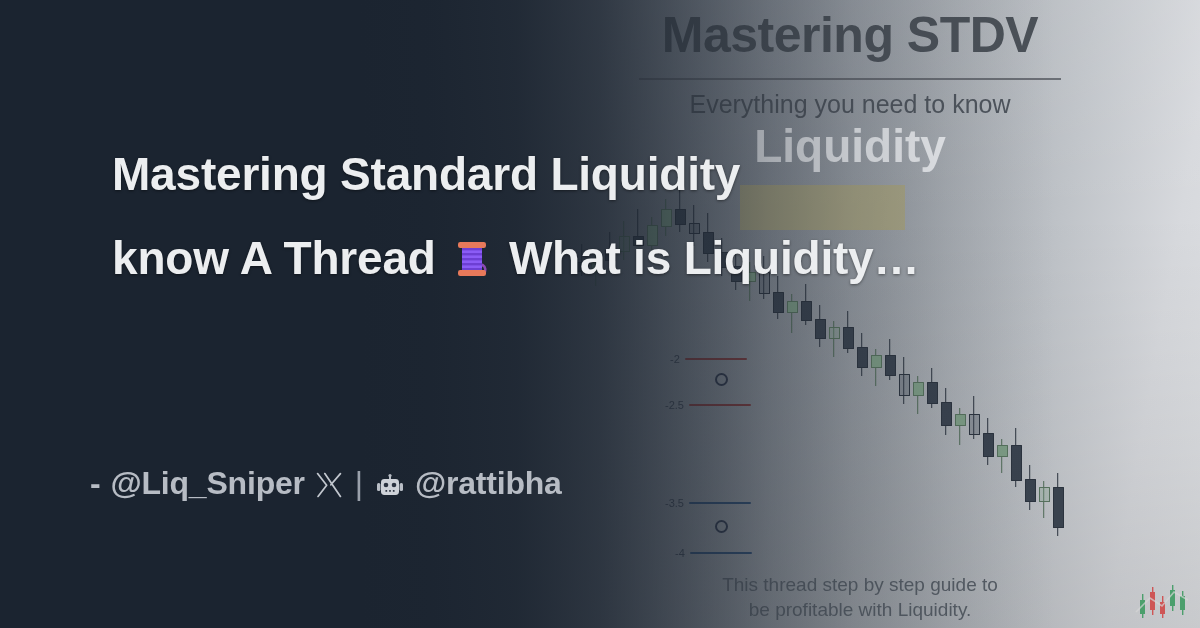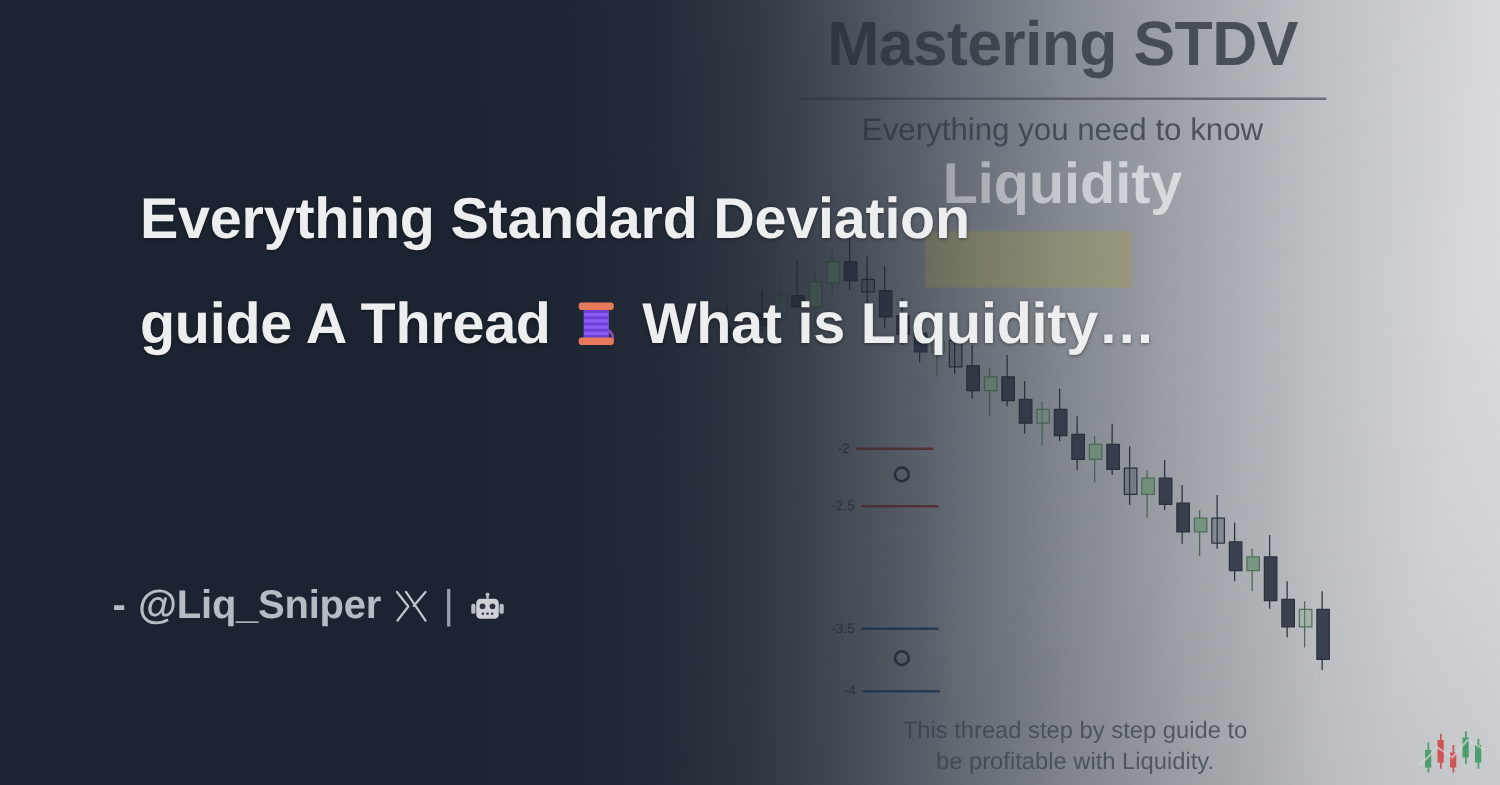--- a/index.html
+++ b/index.html
@@ -418,23 +418,23 @@
       <rect x="48" y="9" width="1.4" height="24" fill="#3f9b63"></rect>
       <path d="M2 30 L16 16 L28 24 L40 10 L54 18" stroke="#d8d8d8" stroke-width="1.6" fill="none" opacity=".7"></path>
     </svg>
   </div>
 
   <div class="scrim"></div>
 
   <div class="fg">
 
     <div class="tweet-text">
-      <div>Everything Standard Deviation</div>
+      <div>Mastering Standard Liquidity</div>
       <div>
-        <span>guide A Thread</span>
+        <span>know A Thread</span>
         <span class="emoji-thread">
           <svg viewBox="0 0 44 44" width="44" height="44">
             <path d="M30 27c4 1 6 4 5 8" stroke="#8b4ab5" stroke-width="2.4" fill="none" stroke-linecap="round"></path>
             <rect x="12" y="9" width="20" height="26" fill="#8b5cf6"></rect>
             <g fill="#6d3fd4">
               <rect x="12" y="11" width="20" height="2.4"></rect>
               <rect x="12" y="16" width="20" height="2.4"></rect>
               <rect x="12" y="21" width="20" height="2.4"></rect>
               <rect x="12" y="26" width="20" height="2.4"></rect>
               <rect x="12" y="31" width="20" height="2.4"></rect>
@@ -465,16 +465,17 @@
           <rect x="6" y="5" width="18" height="16" rx="3.4" fill="#ced2d8"></rect>
           <circle cx="11" cy="11" r="2.3" fill="#2b3340"></circle>
           <circle cx="19" cy="11" r="2.3" fill="#2b3340"></circle>
           <g fill="#2b3340">
             <rect x="10.4" y="16" width="1.8" height="1.8" rx=".5"></rect>
             <rect x="14.1" y="16" width="1.8" height="1.8" rx=".5"></rect>
             <rect x="17.8" y="16" width="1.8" height="1.8" rx=".5"></rect>
           </g>
         </svg>
       </span>
+      <span>@rattibha</span>
     </div>
 
   </div>
 </div>
 
 </body></html>

